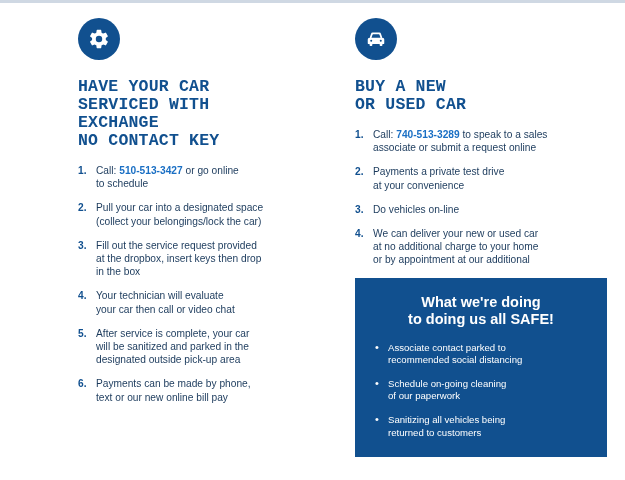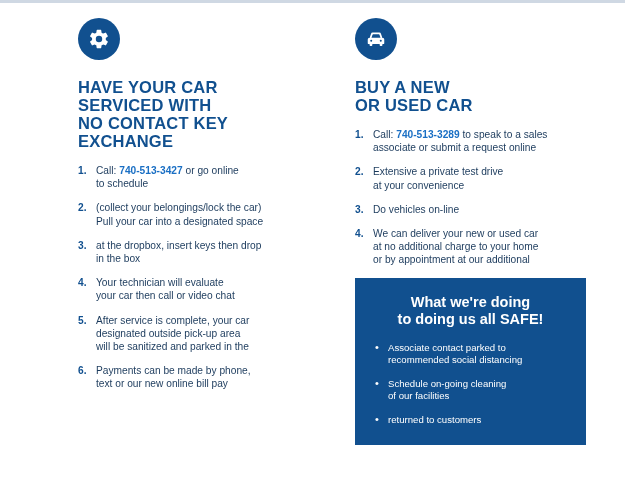--- a/index.html
+++ b/index.html
@@ -62,20 +62,21 @@
     display: block;
   }
   h2.heading {
     margin: 16px 0 14px 0;
     color: #11508f;
     font-size: 16.5px;
     line-height: 18px;
     font-weight: bold;
     letter-spacing: 0.2px;
     text-transform: uppercase;
+    font-family: Liberation Mono, monospace;
   }
   ol.steps {
     margin: 0;
     padding: 0;
     list-style: none;
     counter-reset: stepnum;
   }
   ol.steps > li {
     position: relative;
     padding-left: 18px;
@@ -96,21 +97,21 @@
     color: #1a6fc4;
     font-weight: bold;
     margin-top: 20px;
   }
   .safe-box {
     margin-top: 10px;
     background: #11508f;
     color: #ffffff;
     padding: 16px 20px 18px 20px;
     box-sizing: border-box;
-    width: 231px;
+    width: 252px;
   }
   .safe-box h3 {
     margin: 0 0 14px 0;
     font-size: 14.5px;
     line-height: 17px;
     font-weight: bold;
     text-align: center;
     color: #ffffff;
   }
   ul.safe-list {
@@ -154,50 +155,51 @@
 
       <div class="badge">
         <svg width="22" height="22" viewBox="0 0 24 24" aria-hidden="true">
           <path fill="#ffffff" d="M19.4 13c.04-.33.06-.66.06-1s-.02-.67-.06-1l2.1-1.62a.5.5 0 0 0 .12-.64l-2-3.46a.5.5 0 0 0-.6-.22l-2.48 1a7.3 7.3 0 0 0-1.72-1l-.38-2.64a.5.5 0 0 0-.5-.42h-4a.5.5 0 0 0-.5.42l-.38 2.64c-.62.25-1.2.59-1.72 1l-2.48-1a.5.5 0 0 0-.6.22l-2 3.46a.5.5 0 0 0 .12.64L4.48 11c-.04.33-.06.66-.06 1s.02.67.06 1l-2.1 1.62a.5.5 0 0 0-.12.64l2 3.46c.13.22.39.31.6.22l2.48-1c.52.41 1.1.75 1.72 1l.38 2.64c.04.24.25.42.5.42h4c.25 0 .46-.18.5-.42l.38-2.64c.62-.25 1.2-.59 1.72-1l2.48 1c.22.09.47 0 .6-.22l2-3.46a.5.5 0 0 0-.12-.64L19.4 13zM12 15.5A3.5 3.5 0 1 1 15.5 12 3.5 3.5 0 0 1 12 15.5z"></path>
         </svg>
       </div>
 
       <h2 class="heading">
         <span class="line">HAVE YOUR CAR</span>
         <span class="line">SERVICED WITH</span>
+        <span class="line">EXCHANGE</span>
         <span class="line">NO CONTACT KEY</span>
-        <span class="line">EXCHANGE</span>
       </h2>
 
       <ol class="steps">
         <li>
           <span class="num">1.</span>
-          <span class="line">Call: <span class="phone">740-513-3427</span> or go online</span>
+          <span class="line">Call: <span class="phone">510-513-3427</span> or go online</span>
           <span class="line">to schedule</span>
         </li>
         <li>
           <span class="num">2.</span>
+          <span class="line">Pull your car into a designated space</span>
           <span class="line">(collect your belongings/lock the car)</span>
-          <span class="line">Pull your car into a designated space</span>
         </li>
         <li>
           <span class="num">3.</span>
+          <span class="line">Fill out the service request provided</span>
           <span class="line">at the dropbox, insert keys then drop</span>
           <span class="line">in the box</span>
         </li>
         <li>
           <span class="num">4.</span>
           <span class="line">Your technician will evaluate</span>
           <span class="line">your car then call or video chat</span>
         </li>
         <li>
           <span class="num">5.</span>
           <span class="line">After service is complete, your car</span>
+          <span class="line">will be sanitized and parked in the</span>
           <span class="line">designated outside pick-up area</span>
-          <span class="line">will be sanitized and parked in the</span>
         </li>
         <li>
           <span class="num">6.</span>
           <span class="line">Payments can be made by phone,</span>
           <span class="line">text or our new online bill pay</span>
         </li>
       </ol>
     </div>
 
     <div class="col col-right">
@@ -214,21 +216,21 @@
       </h2>
 
       <ol class="steps">
         <li>
           <span class="num">1.</span>
           <span class="line">Call: <span class="phone">740-513-3289</span> to speak to a sales</span>
           <span class="line">associate or submit a request online</span>
         </li>
         <li>
           <span class="num">2.</span>
-          <span class="line">Extensive a private test drive</span>
+          <span class="line">Payments a private test drive</span>
           <span class="line">at your convenience</span>
         </li>
         <li>
           <span class="num">3.</span>
           <span class="line">Do vehicles on-line</span>
         </li>
         <li>
           <span class="num">4.</span>
           <span class="line">We can deliver your new or used car</span>
           <span class="line">at no additional charge to your home</span>
@@ -243,24 +245,25 @@
         </h3>
         <ul class="safe-list">
           <li>
             <span class="bullet">•</span>
             <span class="line">Associate contact parked to</span>
             <span class="line">recommended social distancing</span>
           </li>
           <li>
             <span class="bullet">•</span>
             <span class="line">Schedule on-going cleaning</span>
-            <span class="line">of our facilities</span>
+            <span class="line">of our paperwork</span>
           </li>
           <li>
             <span class="bullet">•</span>
+            <span class="line">Sanitizing all vehicles being</span>
             <span class="line">returned to customers</span>
           </li>
         </ul>
       </div>
 
     </div>
   </div>
 </div>
 
 </body></html>

